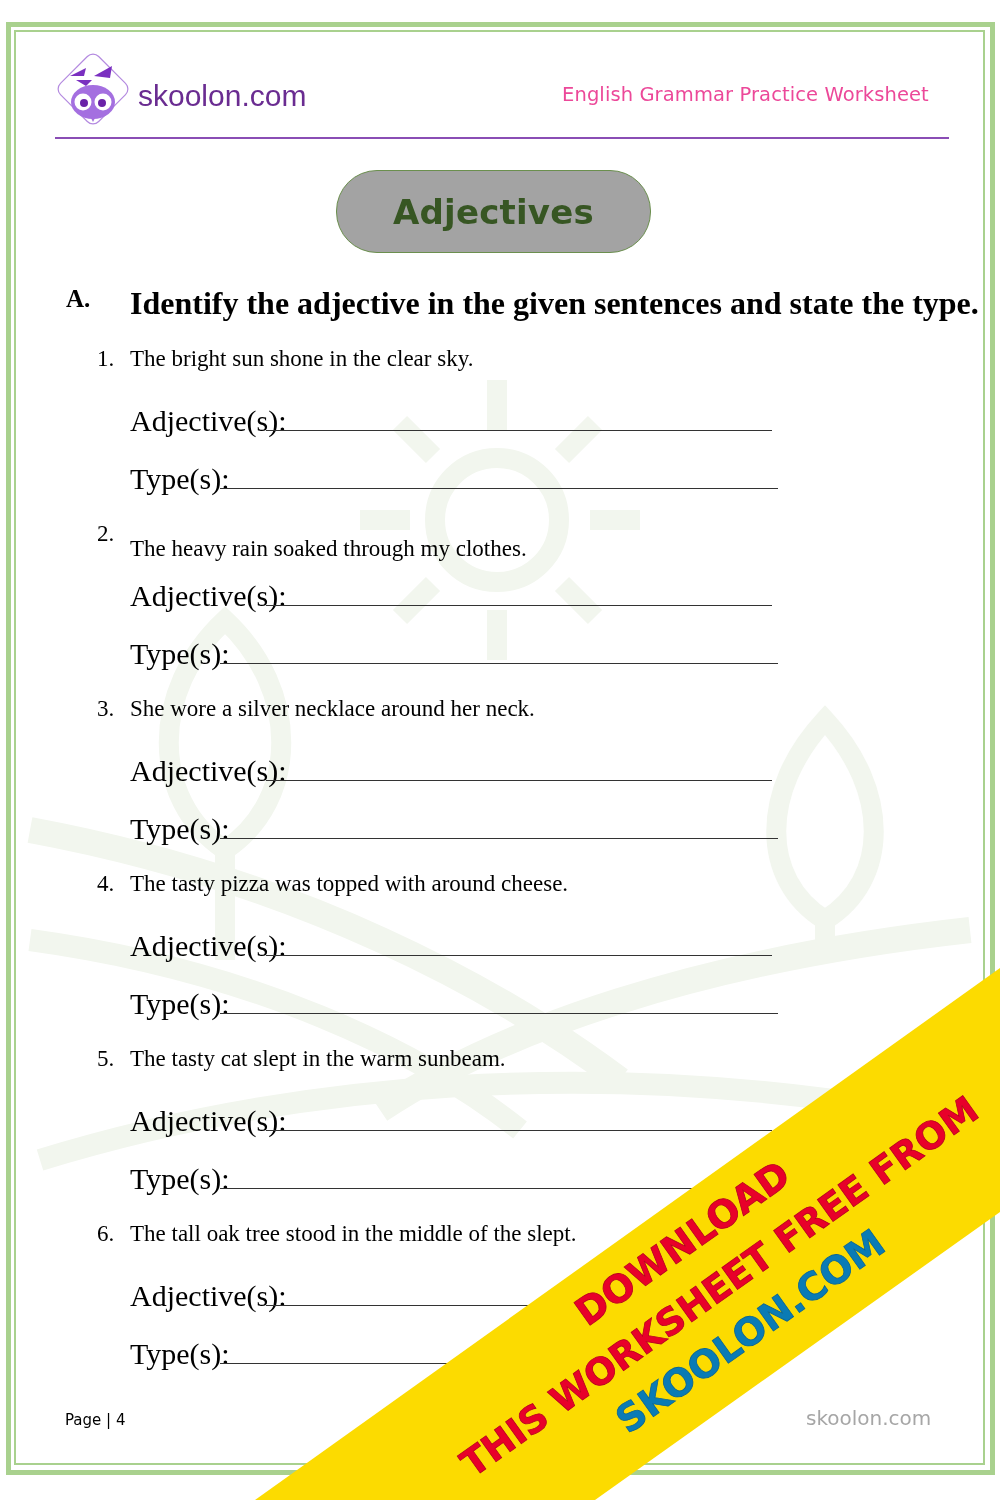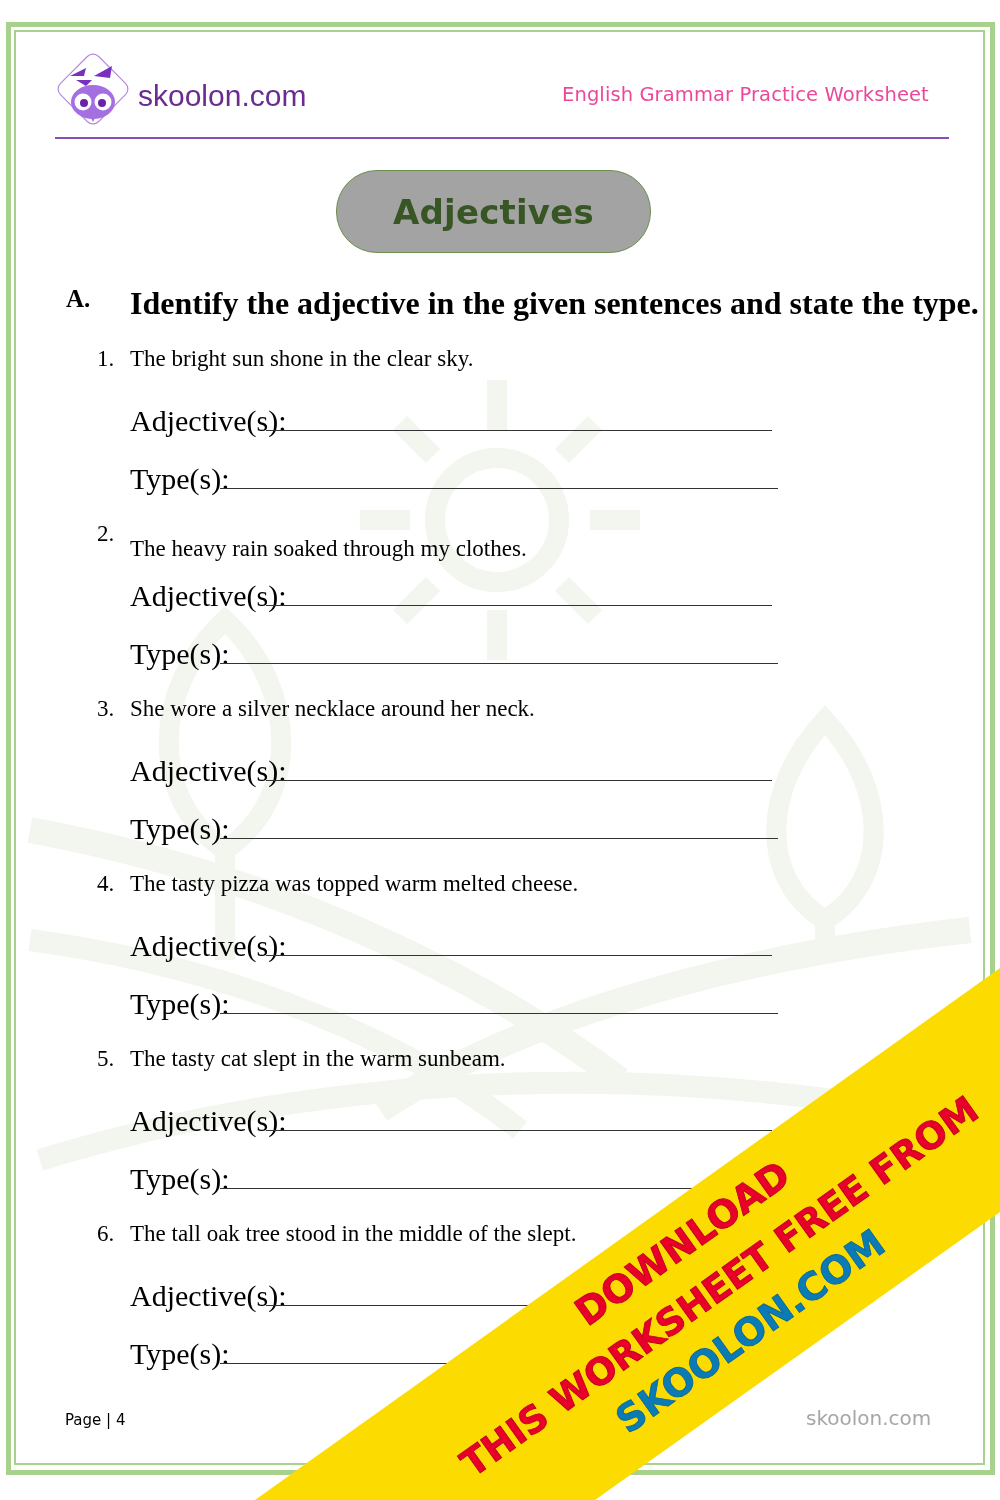--- a/index.html
+++ b/index.html
@@ -87,21 +87,21 @@
     <div class="abs ans-line" style="top: 605px; left: 266px; width: 506px;"></div>
     <div class="abs ans-label" style="top: 637px;">Type(s):</div>
     <div class="abs ans-line" style="top: 663px; left: 220px; width: 558px;"></div>
     <div class="abs q-num" style="top: 696px;">3.</div>
     <div class="abs q-text" style="top: 696px;">She wore a silver necklace around her neck.</div>
     <div class="abs ans-label" style="top: 754px;">Adjective(s):</div>
     <div class="abs ans-line" style="top: 780px; left: 266px; width: 506px;"></div>
     <div class="abs ans-label" style="top: 812px;">Type(s):</div>
     <div class="abs ans-line" style="top: 838px; left: 220px; width: 558px;"></div>
     <div class="abs q-num" style="top: 871px;">4.</div>
-    <div class="abs q-text" style="top: 871px;">The tasty pizza was topped warm melted cheese.</div>
+    <div class="abs q-text" style="top: 871px;">The tasty pizza was topped with around cheese.</div>
     <div class="abs ans-label" style="top: 929px;">Adjective(s):</div>
     <div class="abs ans-line" style="top: 955px; left: 266px; width: 506px;"></div>
     <div class="abs ans-label" style="top: 987px;">Type(s):</div>
     <div class="abs ans-line" style="top: 1013px; left: 220px; width: 558px;"></div>
     <div class="abs q-num" style="top: 1046px;">5.</div>
     <div class="abs q-text" style="top: 1046px;">The tasty cat slept in the warm sunbeam.</div>
     <div class="abs ans-label" style="top: 1104px;">Adjective(s):</div>
     <div class="abs ans-line" style="top: 1130px; left: 266px; width: 506px;"></div>
     <div class="abs ans-label" style="top: 1162px;">Type(s):</div>
     <div class="abs ans-line" style="top: 1188px; left: 220px; width: 558px;"></div>

